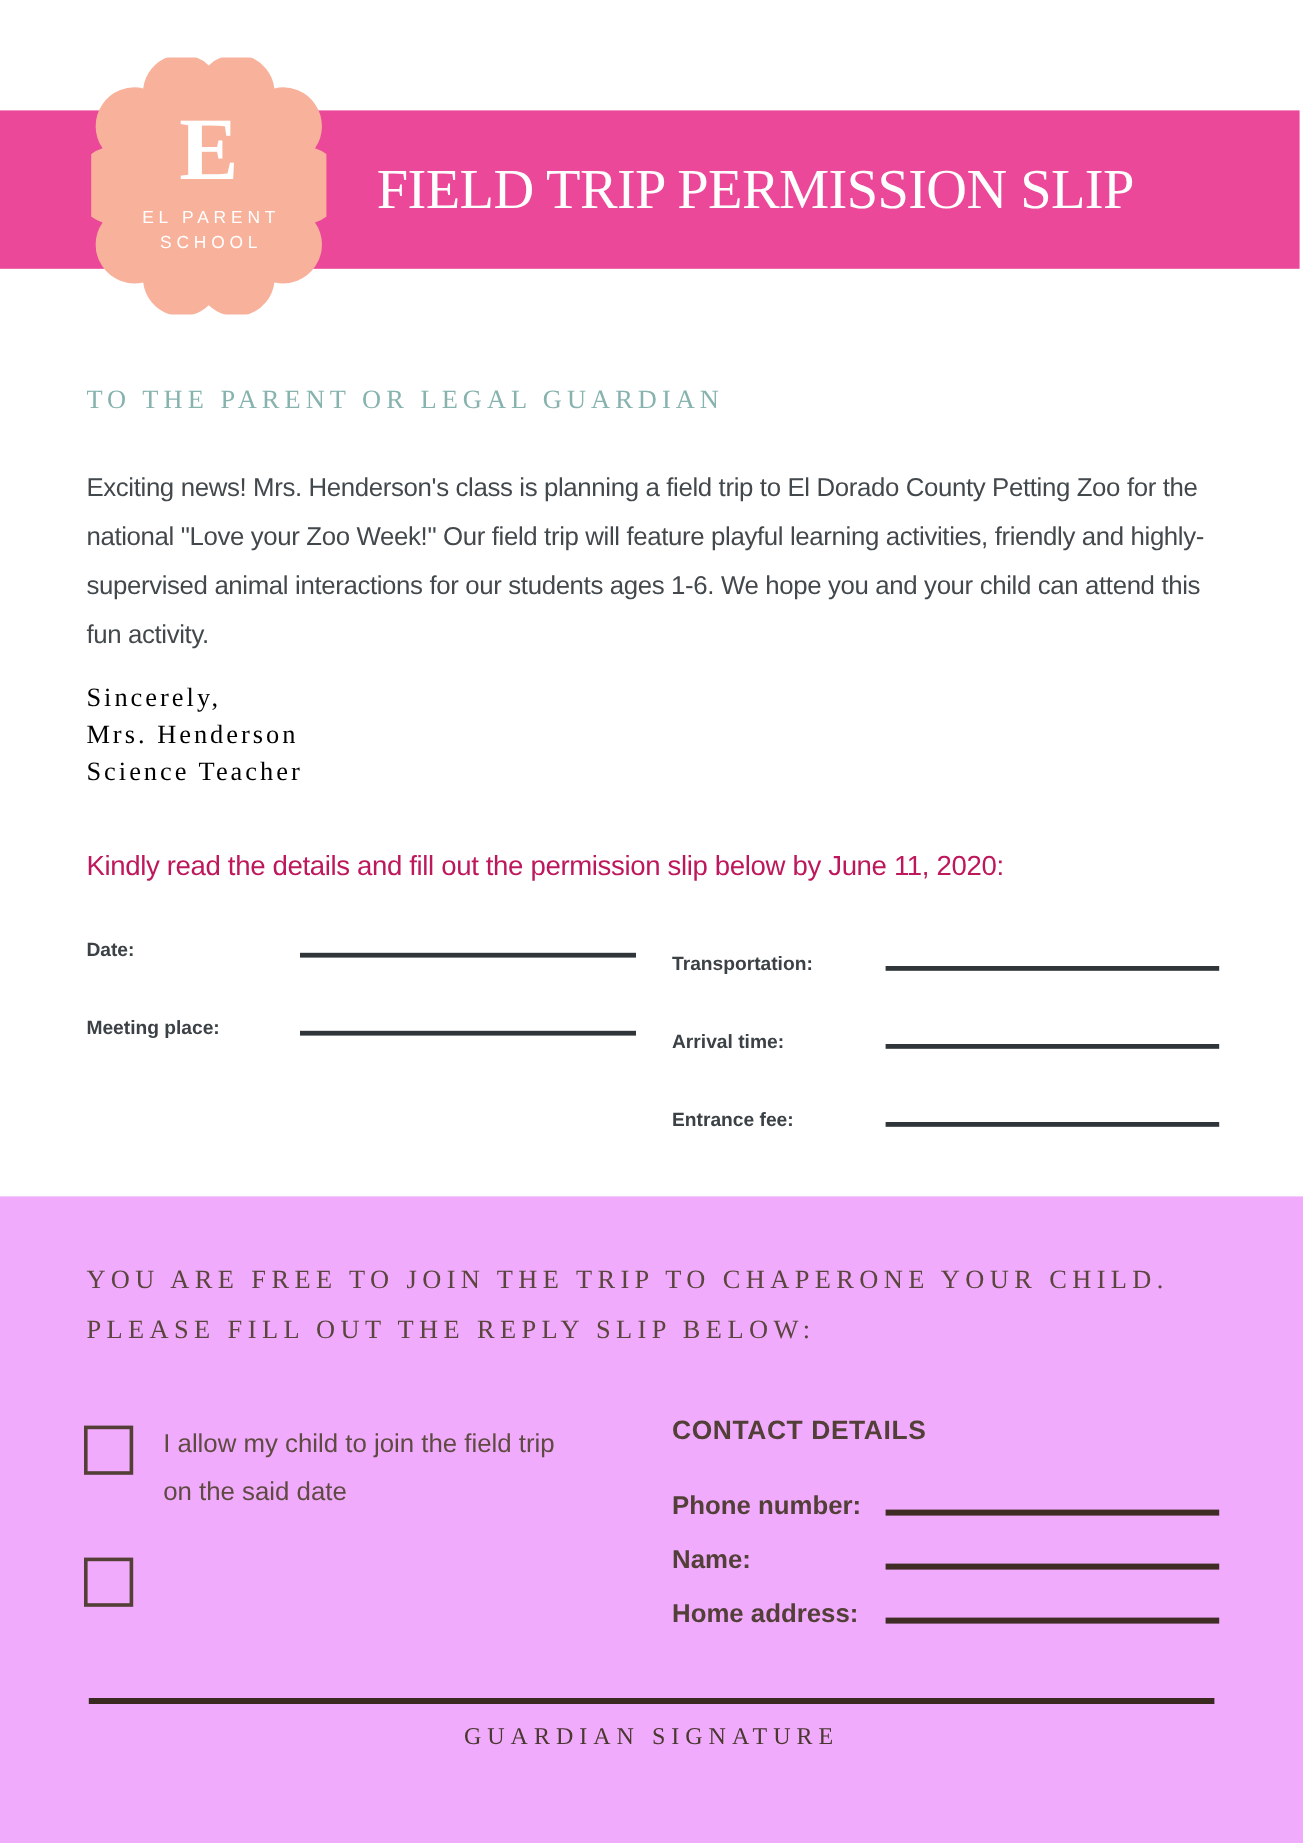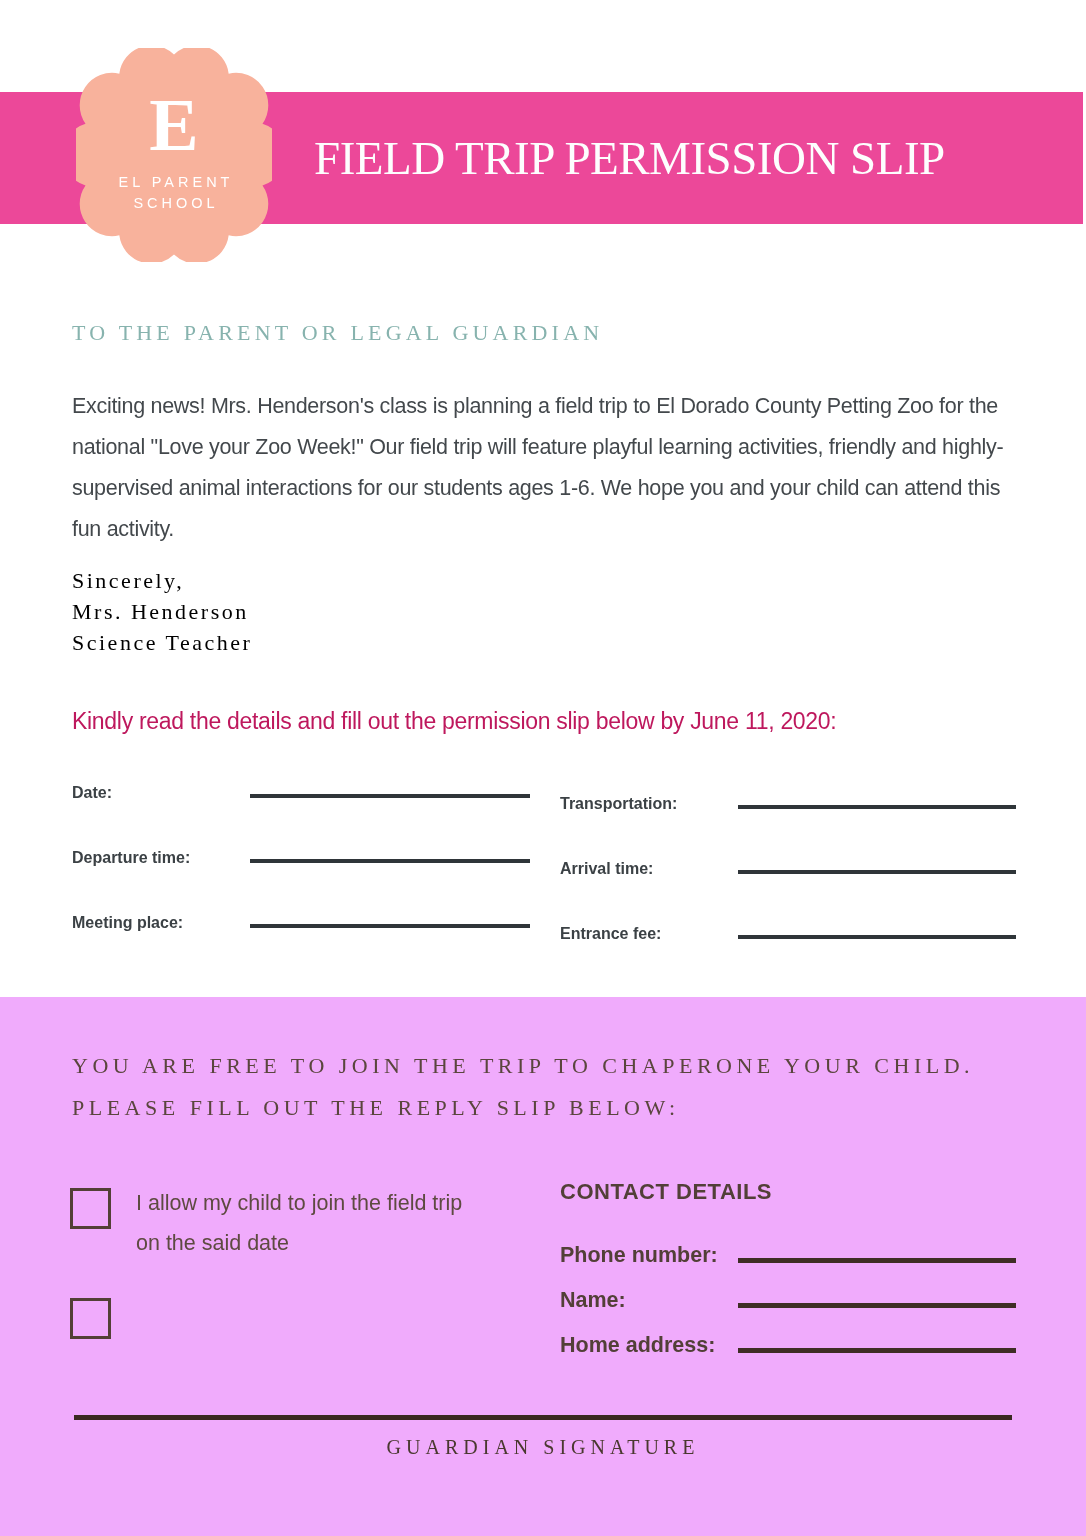--- a/index.html
+++ b/index.html
@@ -258,24 +258,20 @@
 
   <div class="instruction">Kindly read the details and fill out the permission slip below by June 11, 2020:</div>
 
   <div class="details-form">
     <div class="form-col">
       <div class="form-row">
         <span class="form-label">Date:</span>
         <span class="fill-line"></span>
       </div>
       <div class="form-row">
-        <span class="form-label">Departure time:</span>
-        <span class="fill-line"></span>
-      </div>
-      <div class="form-row">
         <span class="form-label">Meeting place:</span>
         <span class="fill-line"></span>
       </div>
     </div>
     <div class="form-col right">
       <div class="form-row">
         <span class="form-label">Transportation:</span>
         <span class="fill-line"></span>
       </div>
       <div class="form-row">

